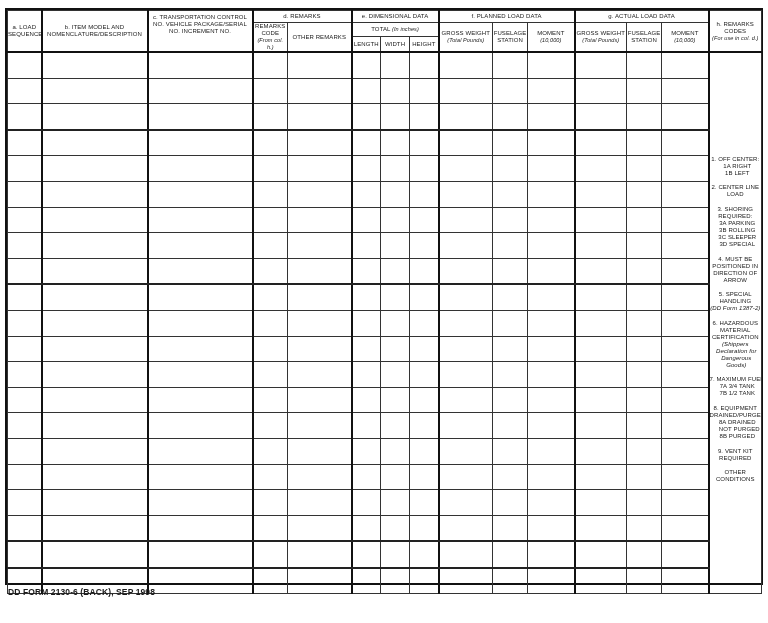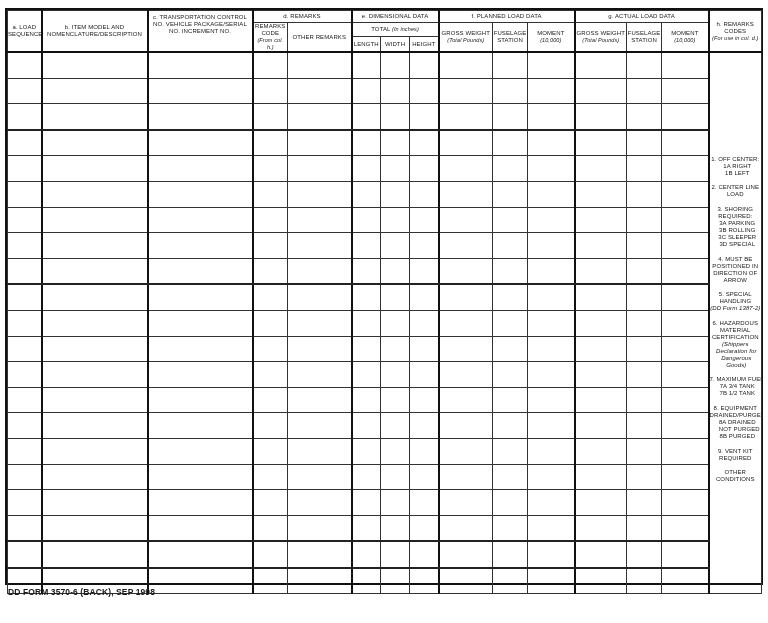--- a/index.html
+++ b/index.html
@@ -513,13 +513,13 @@
         <td class="thick-r"></td>
         <td></td>
         <td></td>
         <td class="thick-r"></td>
 
       </tr>
       </tbody>
   </table>
 </div>
 
-<div class="footer">DD FORM 3570-6 (BACK), SEP 1998</div>
+<div class="footer">DD FORM 2130-6 (BACK), SEP 1998</div>
 
 </body></html>

